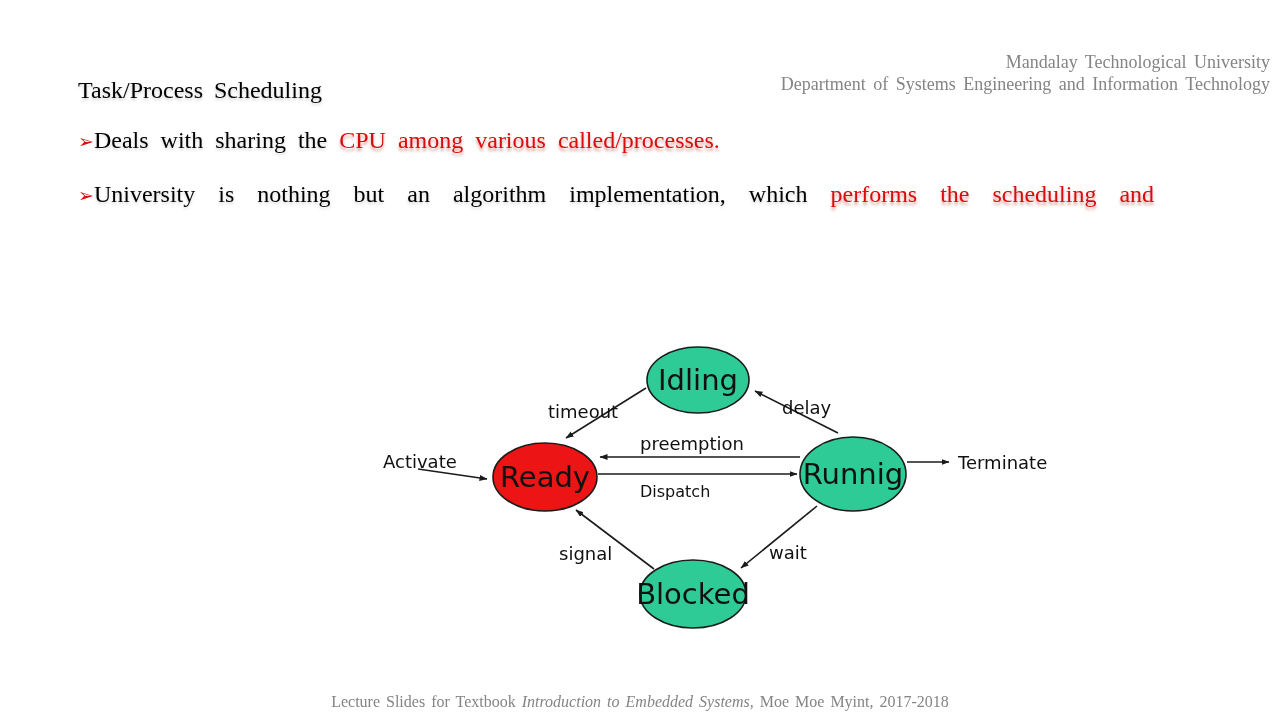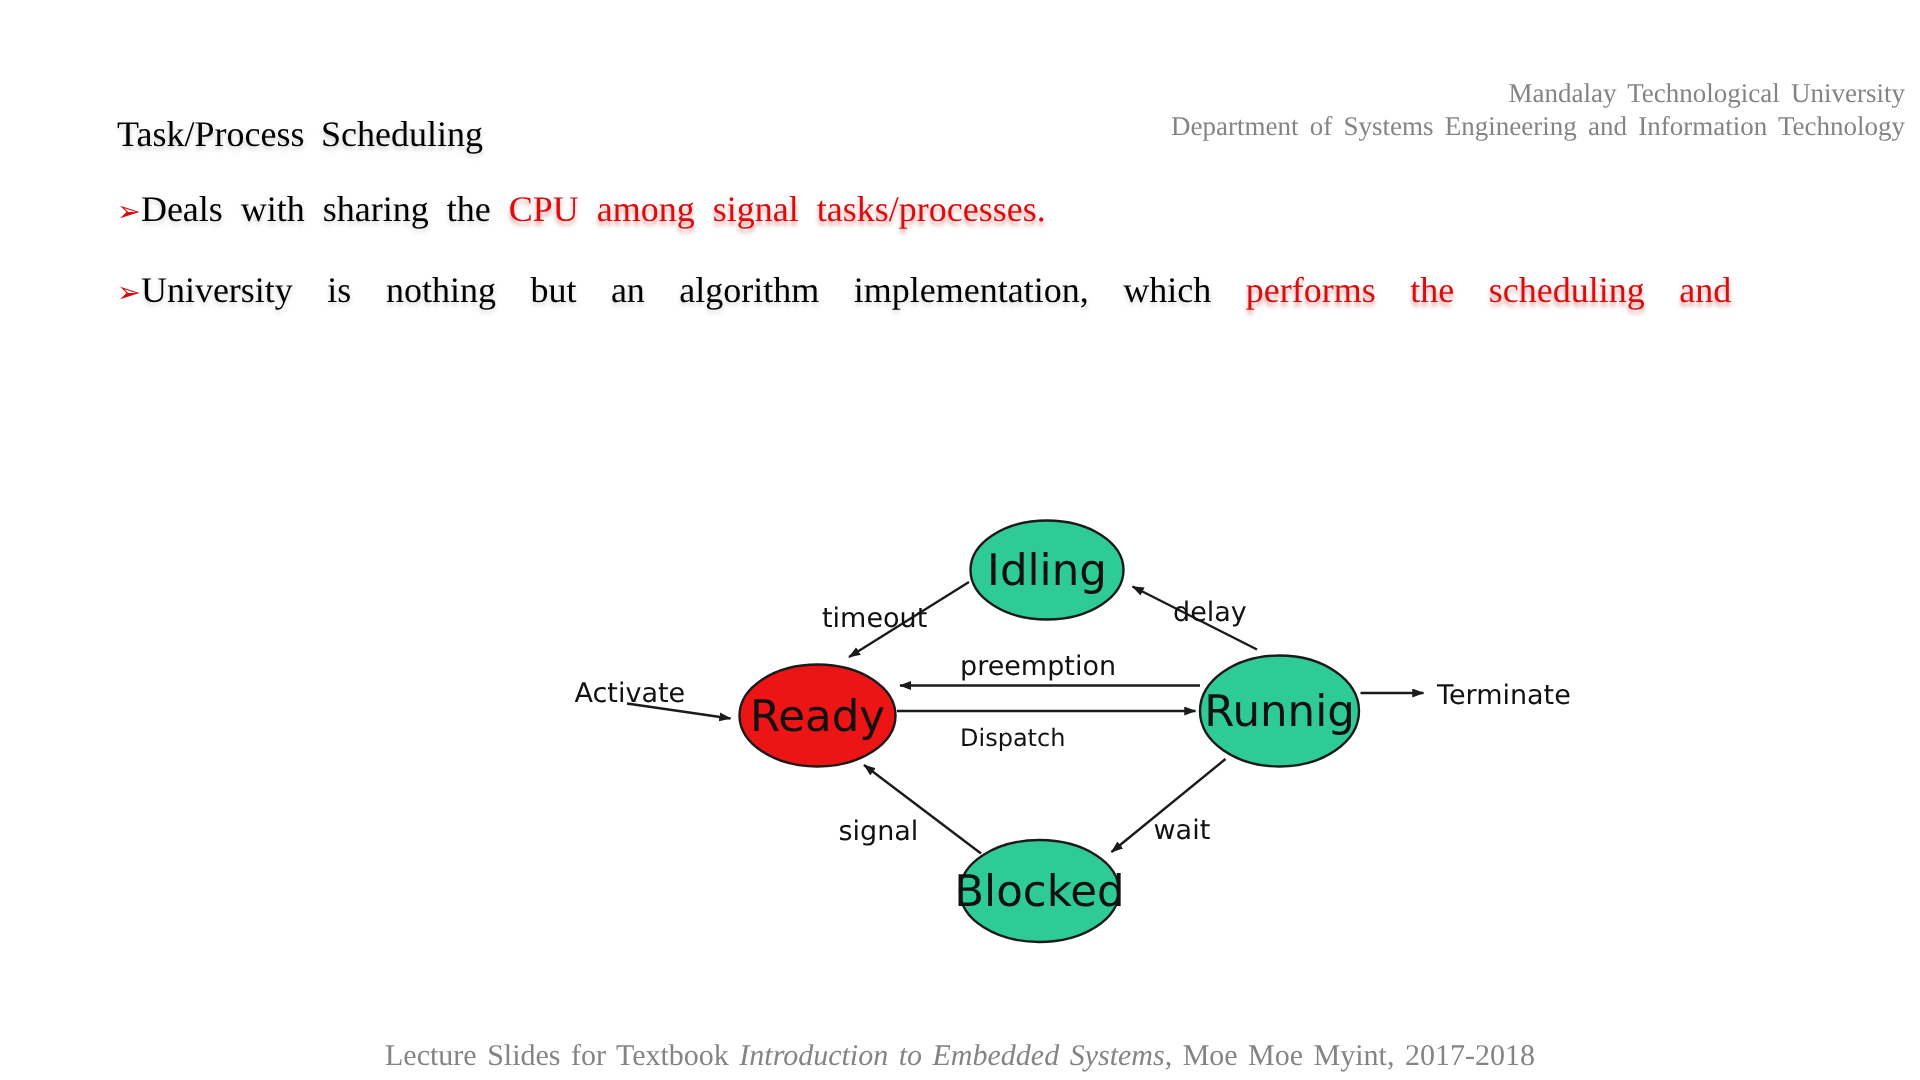--- a/index.html
+++ b/index.html
@@ -74,39 +74,39 @@
   .edge-label  { font-size: 18px; }
   .edge-label-sm { font-size: 16px; }
   
   .footer {
     position: absolute;
     left: 0;
     right: 0;
     top: 693px;
     text-align: center;
     color: #848484;
-    font-size: 20px;
+    font-size: 16px;
     word-spacing: 2px;
   }
   .footer .italic { font-style: italic; }
 </style>
 </head>
 <body>
 
 <div class="slide">
 
   <div class="header">
     <div>Mandalay Technological University</div>
     <div>Department of Systems Engineering  and Information Technology</div>
   </div>
 
   <div class="textblock">
     <h1 class="title">Task/Process Scheduling</h1>
 
-    <p class="bullet"><span class="glyph">➢</span><span>Deals with sharing the </span><span class="red">CPU among signal tasks/processes.</span></p>
+    <p class="bullet"><span class="glyph">➢</span><span>Deals with sharing the </span><span class="red">CPU among various called/processes.</span></p>
 
 
     <p class="bullet"><span class="glyph ws-wide">➢</span><span class="ws-wide">University is nothing but an algorithm implementation, which </span><span class="red ws-wide">performs the scheduling and</span><br></p>
   </div>
 
   <svg class="diagram" viewBox="0 0 690 305" xmlns="http://www.w3.org/2000/svg">
     <defs>
       <marker id="arrow" markerWidth="9" markerHeight="7" refX="7.5" refY="3" orient="auto" markerUnits="userSpaceOnUse">
         <path d="M0,0 L8,3 L0,6 Z" fill="#1b1b1b"></path>
       </marker>

